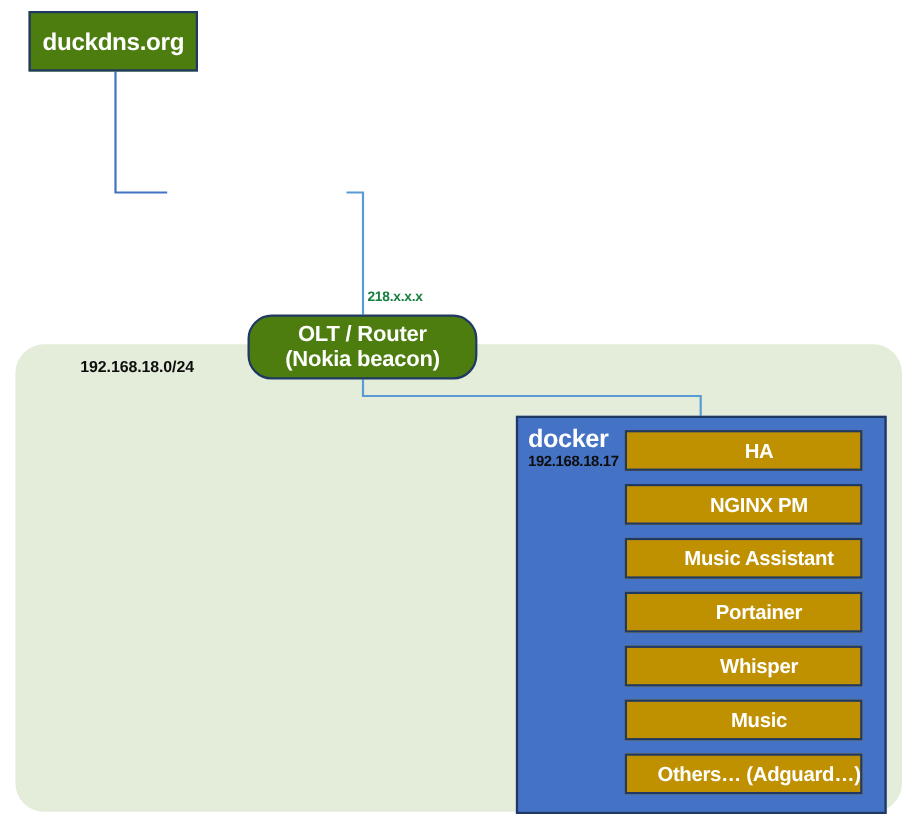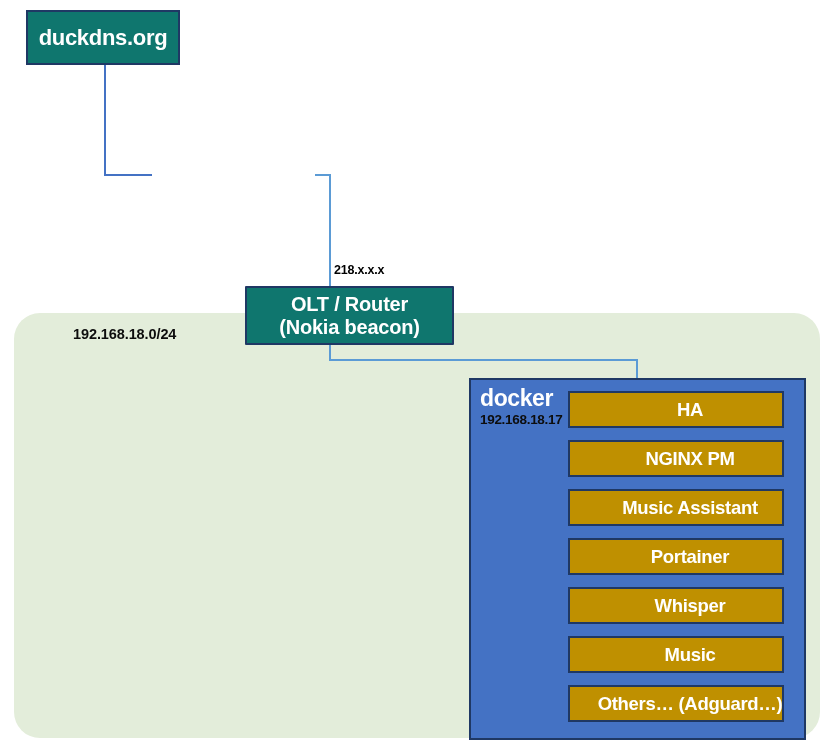--- a/index.html
+++ b/index.html
@@ -49,21 +49,21 @@
     color: #0d0d0d;
     letter-spacing: -0.1px;
     z-index: 6;
     white-space: nowrap;
     margin-left: 40px;
   }
 
   
   .node-blue {
     position: absolute;
-    background: #0f766e;
+    background: #4d7c0f;
     border: 2px solid #1F3864;
     box-sizing: border-box;
     display: flex;
     align-items: center;
     justify-content: center;
     color: #ffffff;
     font-weight: 700;
     text-align: center;
     z-index: 5;
   }
@@ -75,36 +75,35 @@
     height: 55px;
     font-size: 22px;
     letter-spacing: -0.3px;
   }
 
   #router-node {
     left: 225px;
     top: 286px;
     width: 209px;
     height: 59px;
-    border-radius: 1px;
+    border-radius: 22px;
     font-size: 20px;
     line-height: 1.12;
     letter-spacing: -0.2px;
     flex-direction: column;
-    margin-left: 20px;
   }
   #router-node .rline { display: block; }
 
   .wan-ip-label {
     position: absolute;
     left: 334px;
     top: 263px;
     font-size: 12.5px;
     font-weight: 700;
-    color: #000000;
+    color: #15803d;
     letter-spacing: -0.2px;
     z-index: 6;
     white-space: nowrap;
   }
 
   
   #cloud-node {
     position: absolute;
     left: 110px;
     top: 128px;

